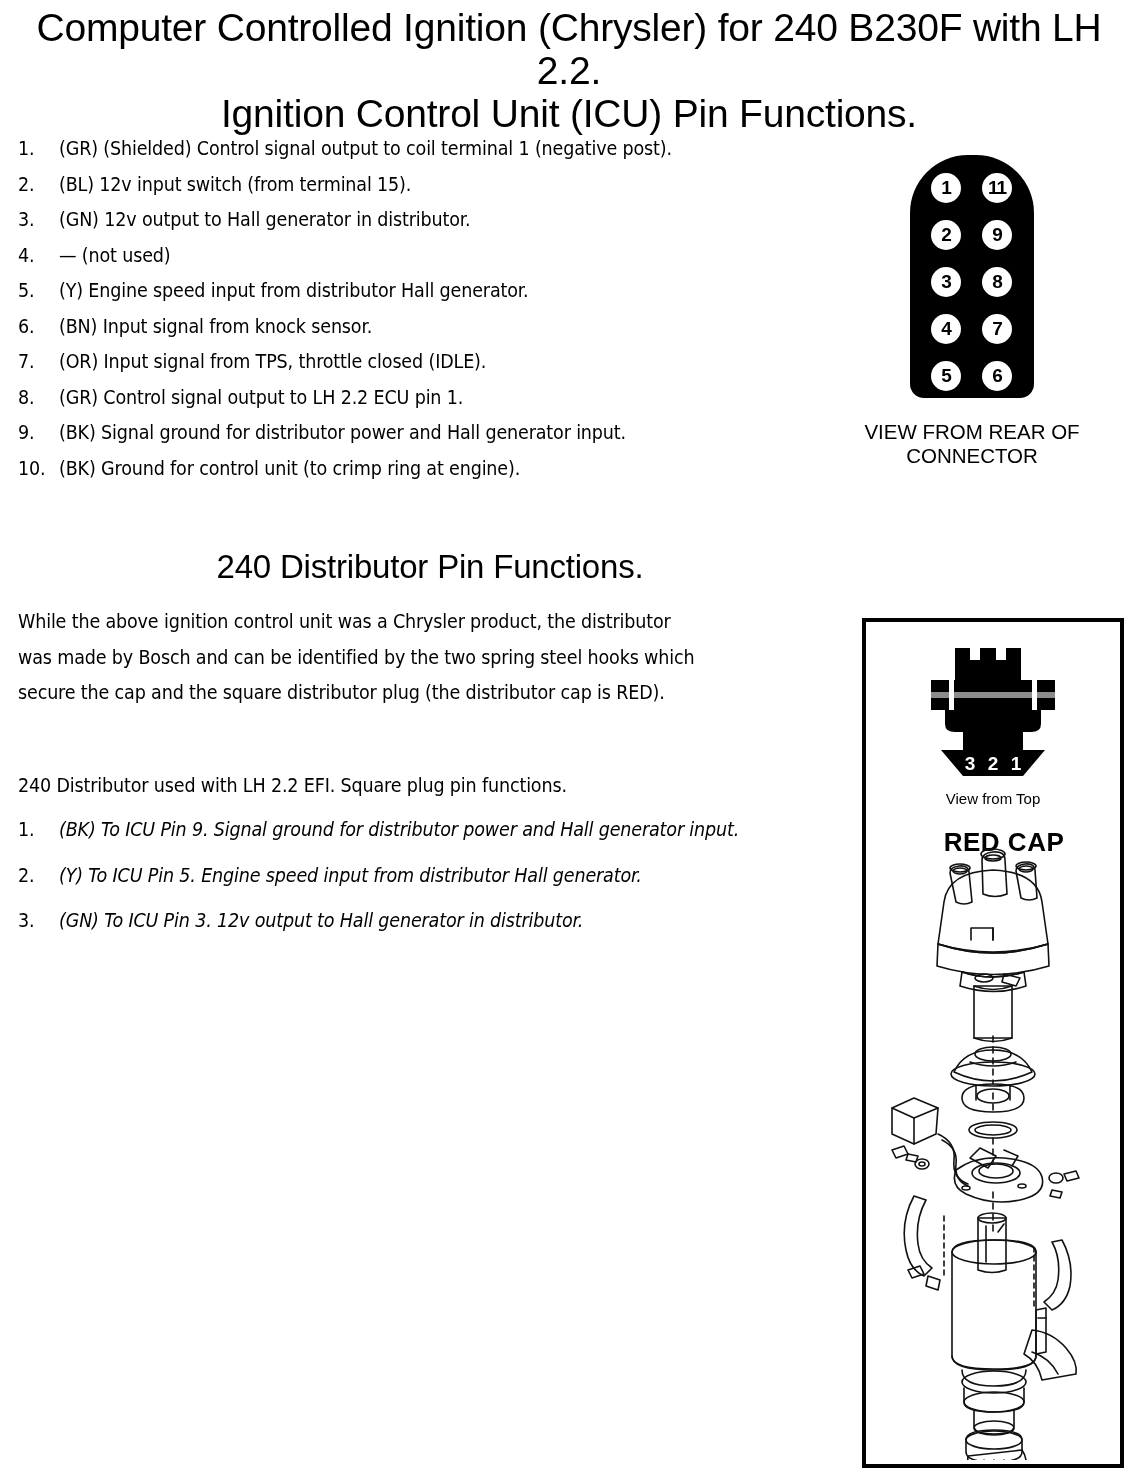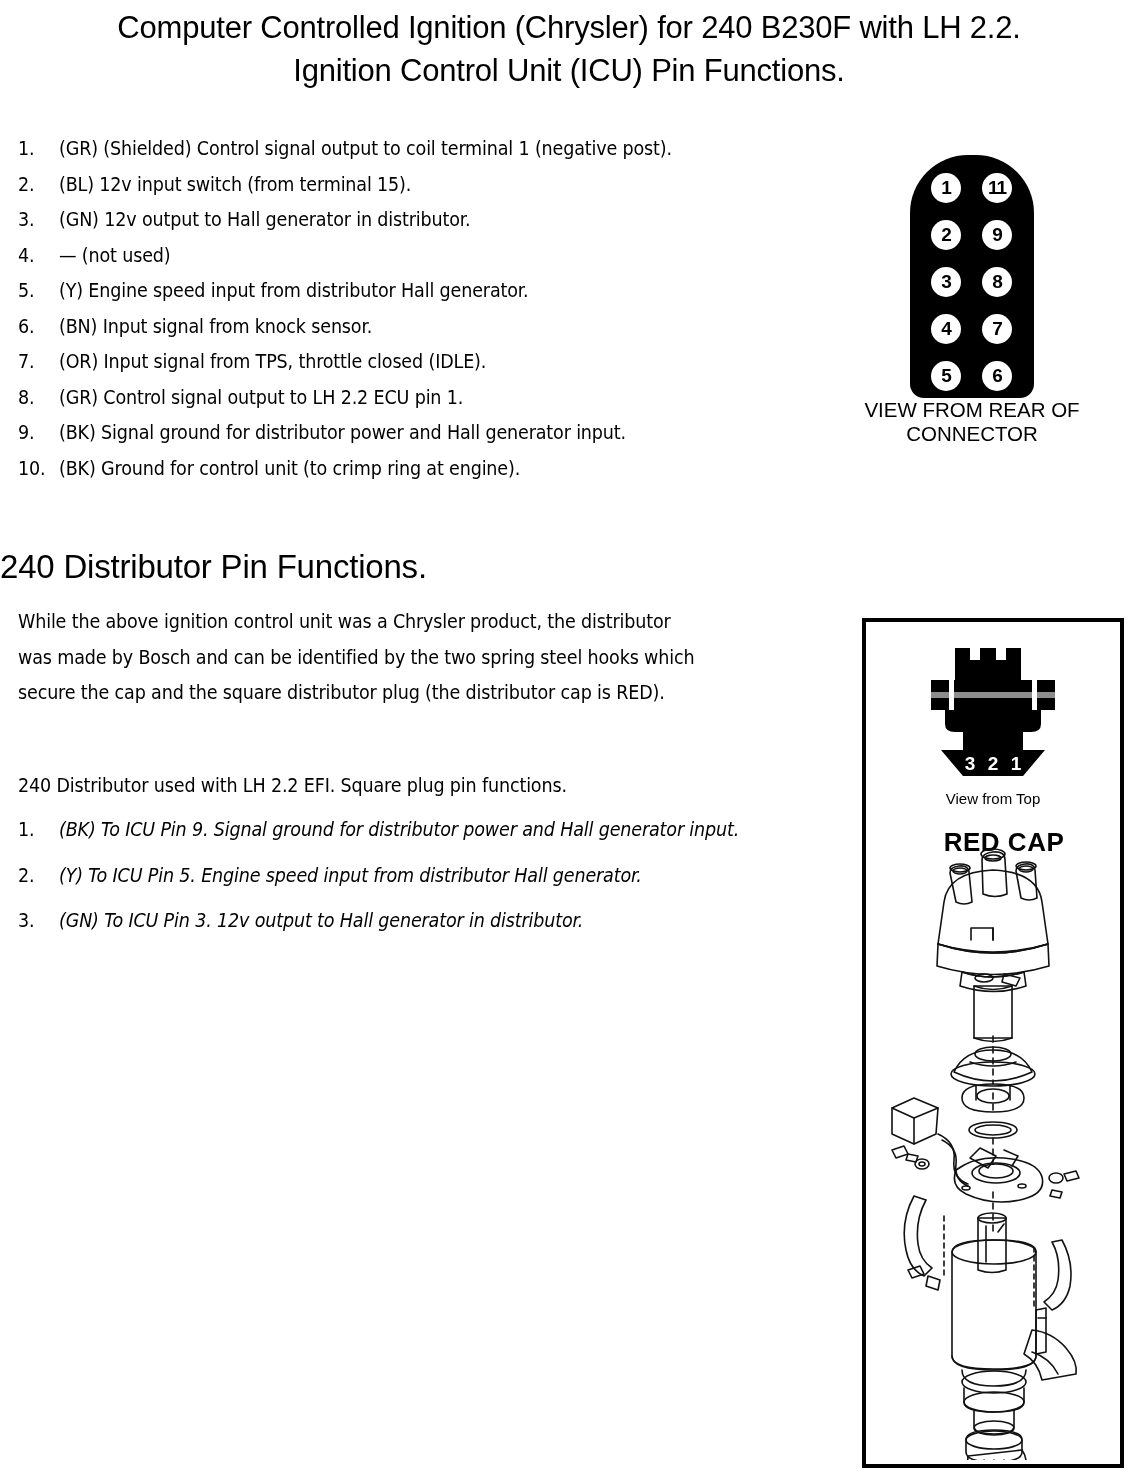--- a/index.html
+++ b/index.html
@@ -17,32 +17,33 @@
   }
 
   
   .doc-title {
     position: absolute;
     left: 0;
     top: 6px;
     width: 1138px;
     text-align: center;
     font-family: "Liberation Sans Narrow", "Liberation Sans", sans-serif;
-    font-size: 31px;
+    font-size: 39px;
     line-height: 43px;
     font-weight: 400;
     letter-spacing: -0.2px;
   }
   .doc-title .line2 { display: block; }
 
   .section-title {
     position: absolute;
     left: 0;
     top: 547px;
     width: 1138px;
+    text-align: center;
     font-family: "Liberation Sans Narrow", "Liberation Sans", sans-serif;
     font-size: 33px;
     line-height: 40px;
     font-weight: 400;
     padding-right: 278px;
     box-sizing: border-box;
     letter-spacing: -0.2px;
   }
 
   
@@ -142,20 +143,21 @@
   }
   .pin-dot.col-l { left: 21px; }
   .pin-dot.col-r { left: 72px; }
   .pin-r1 { top: 18px; }
   .pin-r2 { top: 65px; }
   .pin-r3 { top: 112px; }
   .pin-r4 { top: 159px; }
   .pin-r5 { top: 206px; }
 
   .connector-caption {
+    margin-top: 22px;
     text-align: center;
     font-family: "Liberation Sans", sans-serif;
     font-size: 20.5px;
     line-height: 24px;
   }
 
   
   .dist-frame {
     position: absolute;
     left: 862px;

